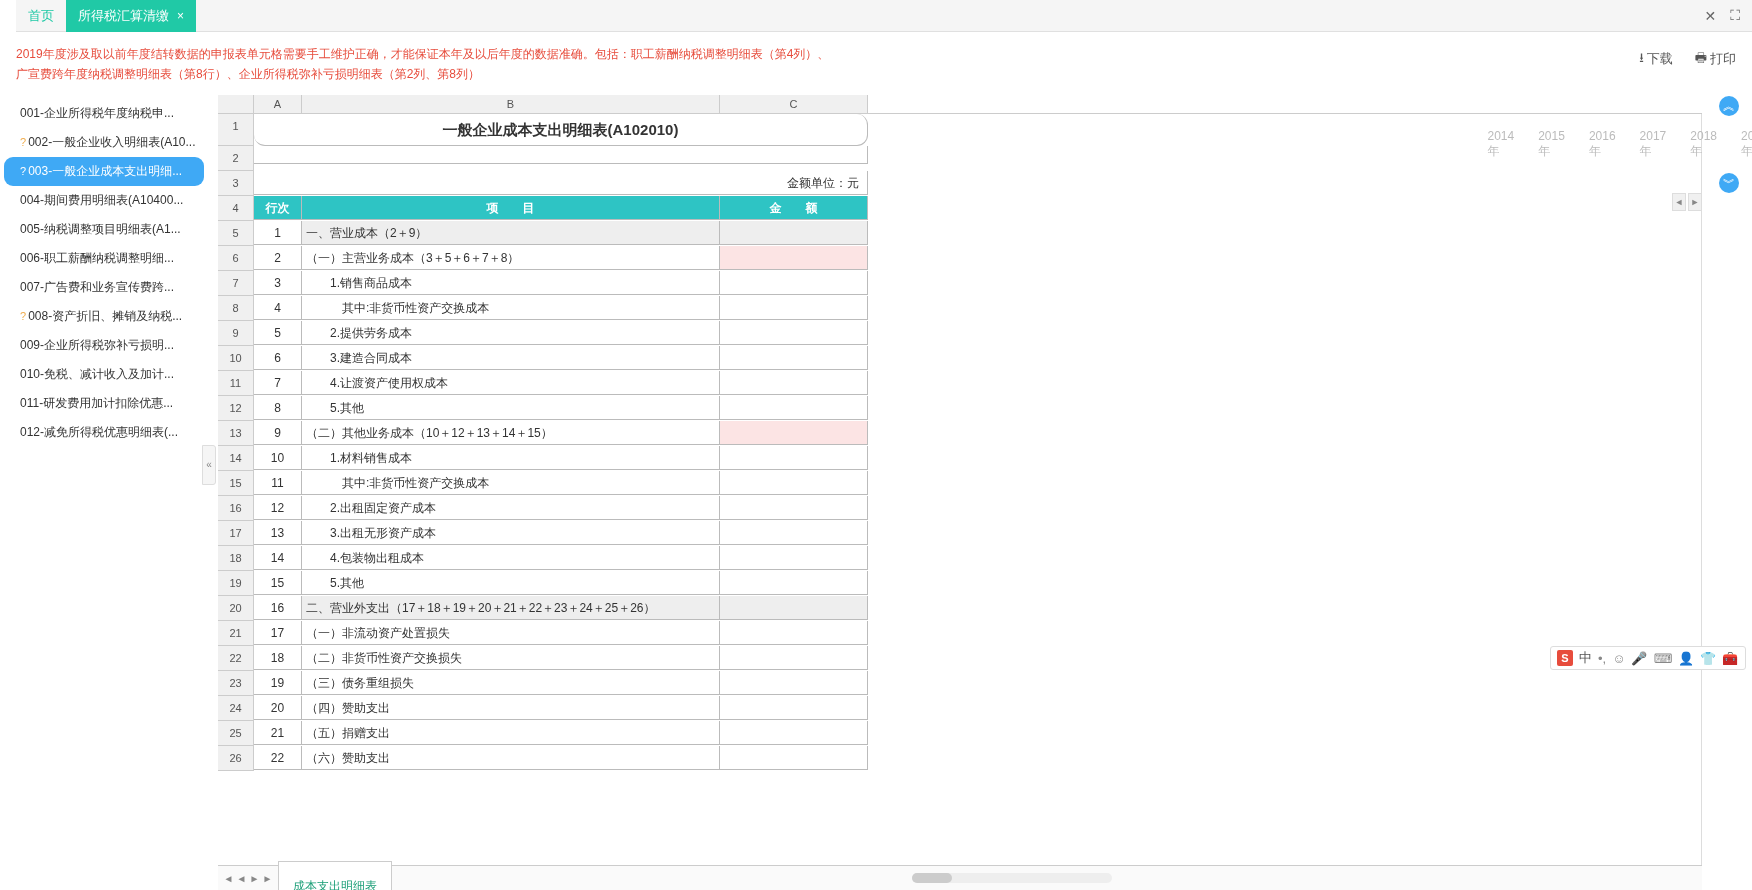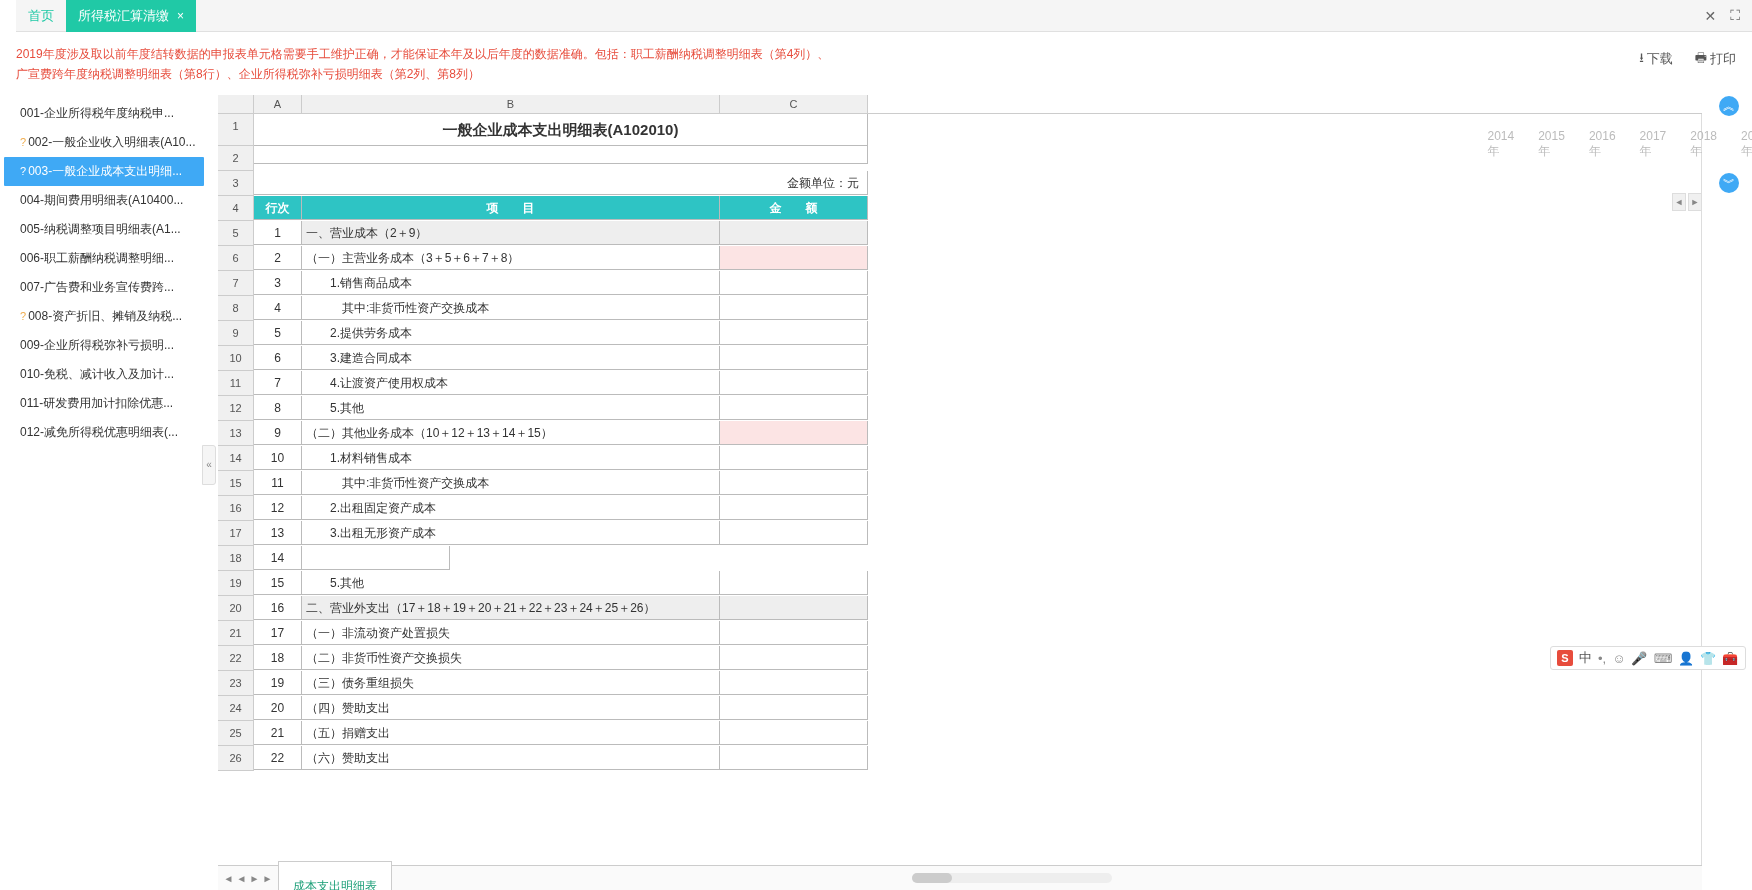--- a/index.html
+++ b/index.html
@@ -19,42 +19,42 @@
 .notice-text { color: #e74c3c; font-size: 12px; line-height: 1.7; max-width: 820px; }
 .notice-actions { margin-left: auto; display: flex; gap: 22px; align-items: center; color: #555; font-size: 13px; padding-top: 4px; }
 .notice-actions .act { display: flex; align-items: center; gap: 3px; cursor: pointer; }
 
 
 .main-area { display: flex; height: calc(100% - 32px - 62px); position: relative; }
 
 
 .left-list { width: 208px; padding-top: 4px; overflow: hidden; }
 .left-item { padding: 6px 6px 6px 20px; font-size: 12px; cursor: pointer; white-space: nowrap; overflow: hidden; text-overflow: ellipsis; position: relative; color: #333; }
-.left-item.active { background: #3fa9f5; color: #fff; border-radius: 1px; margin: 0 4px; padding-left: 16px; }
+.left-item.active { background: #3fa9f5; color: #fff; border-radius: 9px; margin: 0 4px; padding-left: 16px; }
 .left-item .qmark { color: #f0ad4e; margin-right: 2px; font-size: 11px; }
 .left-item.active .qmark { color: #fff; }
 
 
 .collapse-handle { position: absolute; left: 202px; top: 350px; width: 14px; height: 40px; background: #f5f5f5; border: 1px solid #ddd; display: flex; align-items: center; justify-content: center; font-size: 10px; color: #888; cursor: pointer; border-radius: 0 3px 3px 0; }
 
 
 .sheet-wrap { flex: 1; display: flex; flex-direction: column; margin-left: 10px; margin-right: 50px; }
 .col-headers { display: flex; border-bottom: 1px solid #ccc; }
 .col-headers .corner { width: 36px; height: 18px; background: #f0f0f0; border-right: 1px solid #ccc; }
 .col-headers .colh { height: 18px; background: #f0f0f0; border-right: 1px solid #ccc; text-align: center; font-size: 11px; line-height: 18px; color: #555; }
 .colA { width: 48px; } .colB { width: 418px; } .colC { width: 148px; }
 
 .sheet-body { flex: 1; overflow: auto; border-right: 1px solid #ddd; }
 .srow { display: flex; }
 .rownum { width: 36px; background: #f0f0f0; border-right: 1px solid #ccc; border-bottom: 1px solid #ccc; text-align: center; font-size: 11px; line-height: 24px; color: #555; }
 .cell { border-right: 1px solid #bbb; border-bottom: 1px solid #bbb; height: 24px; line-height: 24px; font-size: 12px; padding: 0 4px; overflow: hidden; }
 .cell.a { width: 48px; text-align: center; }
 .cell.b { width: 418px; }
 .cell.c { width: 148px; text-align: center; }
-.srow.title .cell.merged { width: 614px; text-align: center; font-weight: bold; font-size: 15px; height: 32px; line-height: 32px; }
+.srow.title .cell.merged { width: 614px; text-align: center; font-weight: bold; font-size: 15px; height: 32px; line-height: 32px; border-radius: 11px; }
 .srow.blank .cell { height: 18px; line-height: 18px; }
 .srow.unit .cell.merged { width: 614px; text-align: right; padding-right: 8px; }
 .header-row .cell { background: #2ec4c4; color: #fff; text-align: center; font-weight: bold; }
 .cell.pink { background: #fce4e4; }
 .cell.gray { background: #eeeeee; }
 
 .sheet-tabs { display: flex; align-items: center; height: 26px; border-top: 1px solid #ccc; background: #fafafa; }
 .sheet-tabs .nav { width: 60px; display: flex; justify-content: space-around; padding: 0 4px; color: #888; }
 .sheet-tabs .nav span { cursor: pointer; font-size: 10px; }
 .sheet-tabs .tab { padding: 12px 14px; height: 34px; line-height: 24px; border: 1px solid #ccc; border-bottom: none; background: #fff; font-size: 12px; color: #1b9e77; cursor: pointer; }
@@ -224,20 +224,21 @@
         </div>
         <div class="srow">
           <div class="rownum">17</div>
           <div class="cell a">13</div>
           <div class="cell b">　　3.出租无形资产成本</div>
           <div class="cell c"></div>
         </div>
         <div class="srow">
           <div class="rownum">18</div>
           <div class="cell a">14</div>
+          <div class="cell b">　　4.包装物出租成本</div>
           <div class="cell c"></div>
         </div>
         <div class="srow">
           <div class="rownum">19</div>
           <div class="cell a">15</div>
           <div class="cell b">　　5.其他</div>
           <div class="cell c"></div>
         </div>
         <div class="srow">
           <div class="rownum">20</div>

